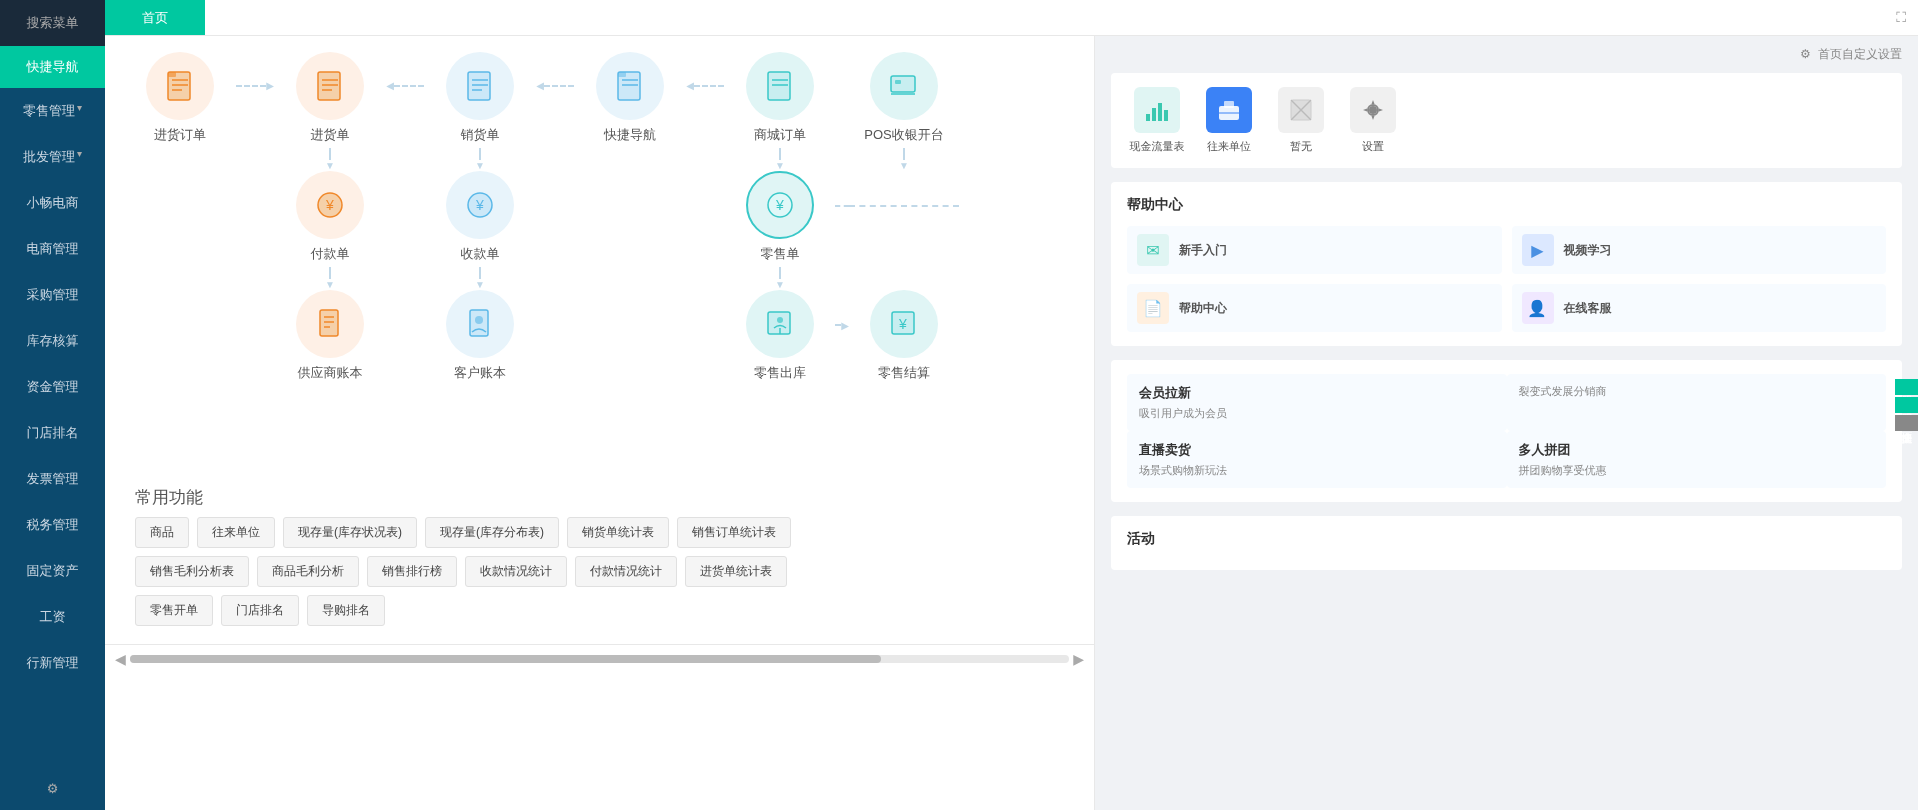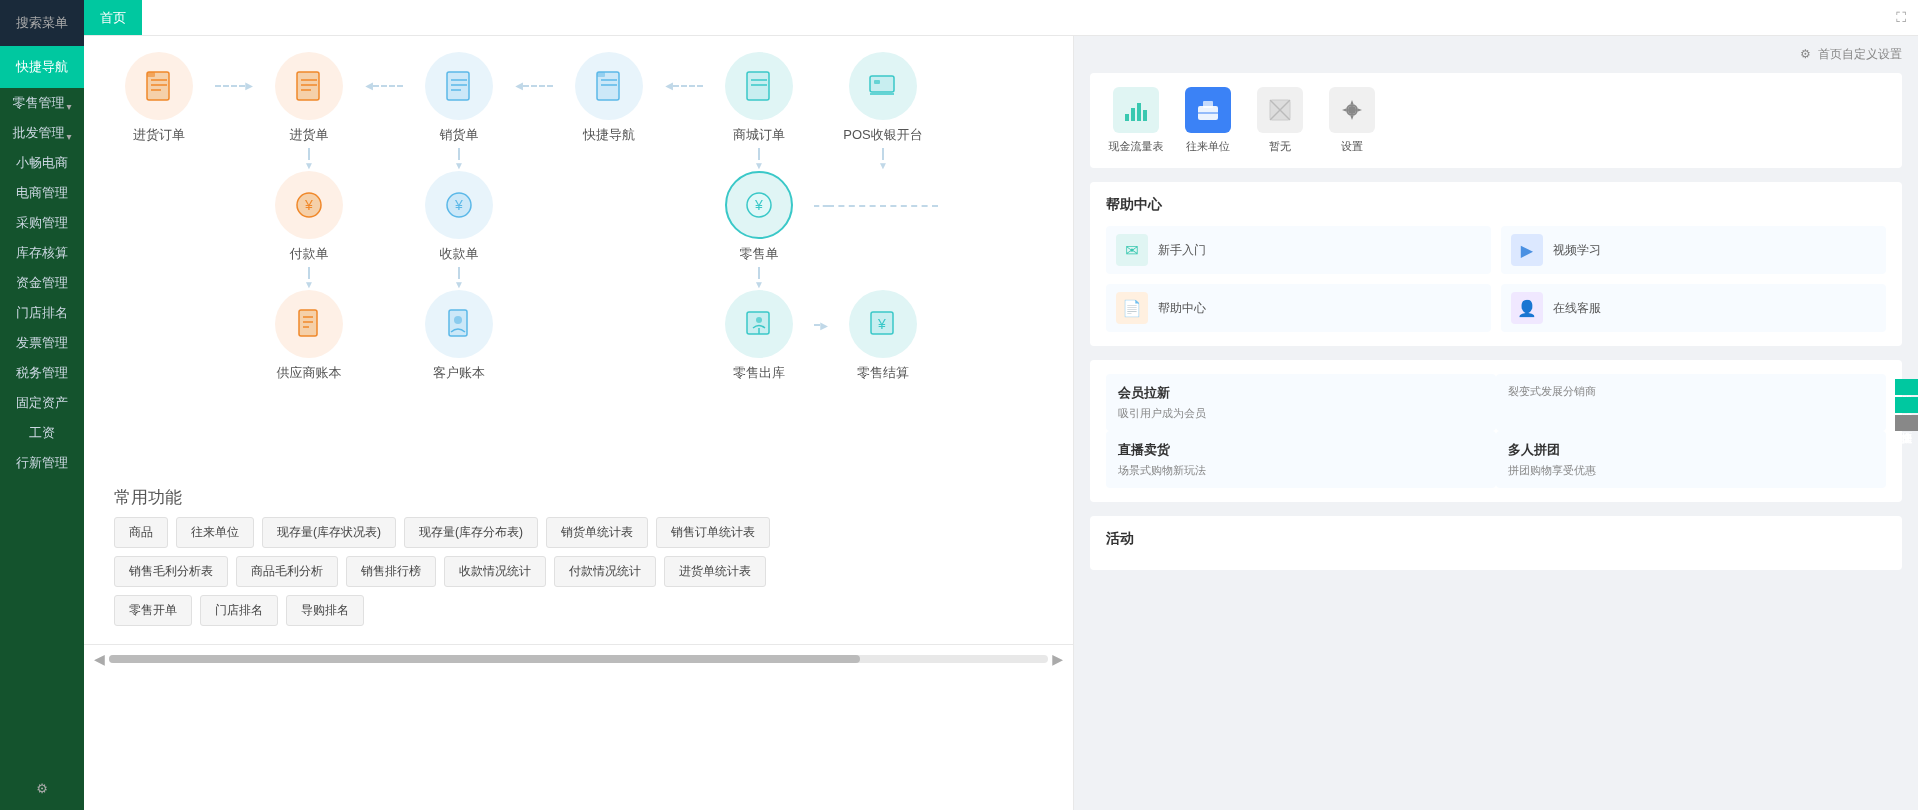--- a/index.html
+++ b/index.html
@@ -1,21 +1,21 @@
 <!DOCTYPE html>
 <html><head>
   <meta charset="utf-8">
   <style>
     * { box-sizing: border-box; margin: 0; padding: 0; }
     body { font-family: 'Microsoft YaHei', sans-serif; font-size: 13px; background: #f0f2f5; display: flex; height: 810px; overflow: hidden; }
 
     
     .sidebar {
-      width: 84px;
-      background: #14532d;
+      width: 105px;
+      background: #0c4a6e;
       display: flex;
       flex-direction: column;
       height: 100%;
       flex-shrink: 0;
     }
     .sidebar-search {
       background: #1a2a3a;
       color: #aaa;
       padding: 14px 10px;
       font-size: 13px;
@@ -25,26 +25,26 @@
     .sidebar-nav-active {
       background: #00c8a0;
       color: #fff;
       padding: 12px 10px;
       text-align: center;
       font-size: 13px;
       cursor: pointer;
     }
     .sidebar-item {
       color: #cdd8e3;
-      padding: 6px 10px;
+      padding: 14px 10px;
       text-align: center;
       font-size: 13px;
       cursor: pointer;
       display: flex;
-      align-items: flex-end;
+      align-items: flex-start;
       justify-content: center;
       gap: 2px;
     }
     .sidebar-item .arrow { font-size: 10px; color: #aaa; }
     .sidebar-bottom {
       margin-top: auto;
       padding: 14px 10px;
       text-align: center;
       color: #aaa;
       cursor: pointer;
@@ -64,21 +64,21 @@
       display: flex;
       align-items: center;
       border-bottom: 1px solid #e8e8e8;
       height: 36px;
       flex-shrink: 0;
       justify-content: space-between;
     }
     .tab-active {
       background: #00c8a0;
       color: #fff;
-      padding: 0 16px;
+      padding: 0 37px;
       height: 100%;
       display: flex;
       align-items: center;
       font-size: 13px;
     }
     .top-right-icon {
       padding: 0 12px;
       color: #999;
       font-size: 14px;
       cursor: pointer;
@@ -271,21 +271,21 @@
       border-radius: 4px;
       display: flex;
       align-items: center;
       justify-content: center;
       font-size: 16px;
     }
     .hi-teal { background: #e0f5f3; color: #3ac8b0; }
     .hi-blue { background: #dce8ff; color: #4a90e2; }
     .hi-orange { background: #fff0e0; color: #f0882a; }
     .hi-purple { background: #f0e8ff; color: #9b7ae8; }
-    .help-text { font-size: 12px; color: #555; }
+    .help-text { font-size: 12px; color: #555; font-weight: bold; }
 
     
     .marketing-header {
       display: flex;
       justify-content: space-between;
       align-items: center;
       margin-bottom: 12px;
     }
     .more-link {
       font-size: 12px;

